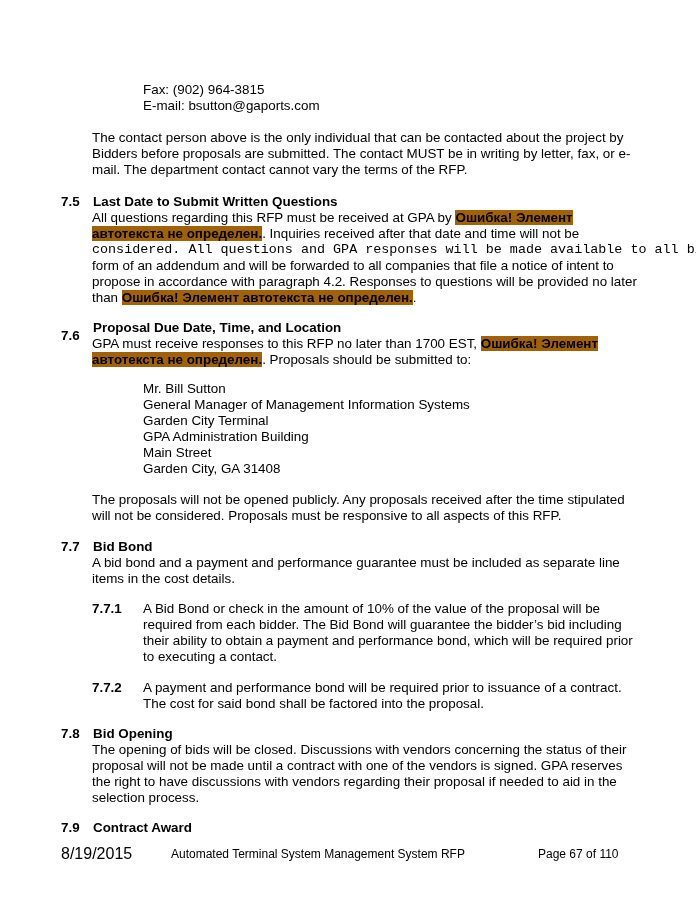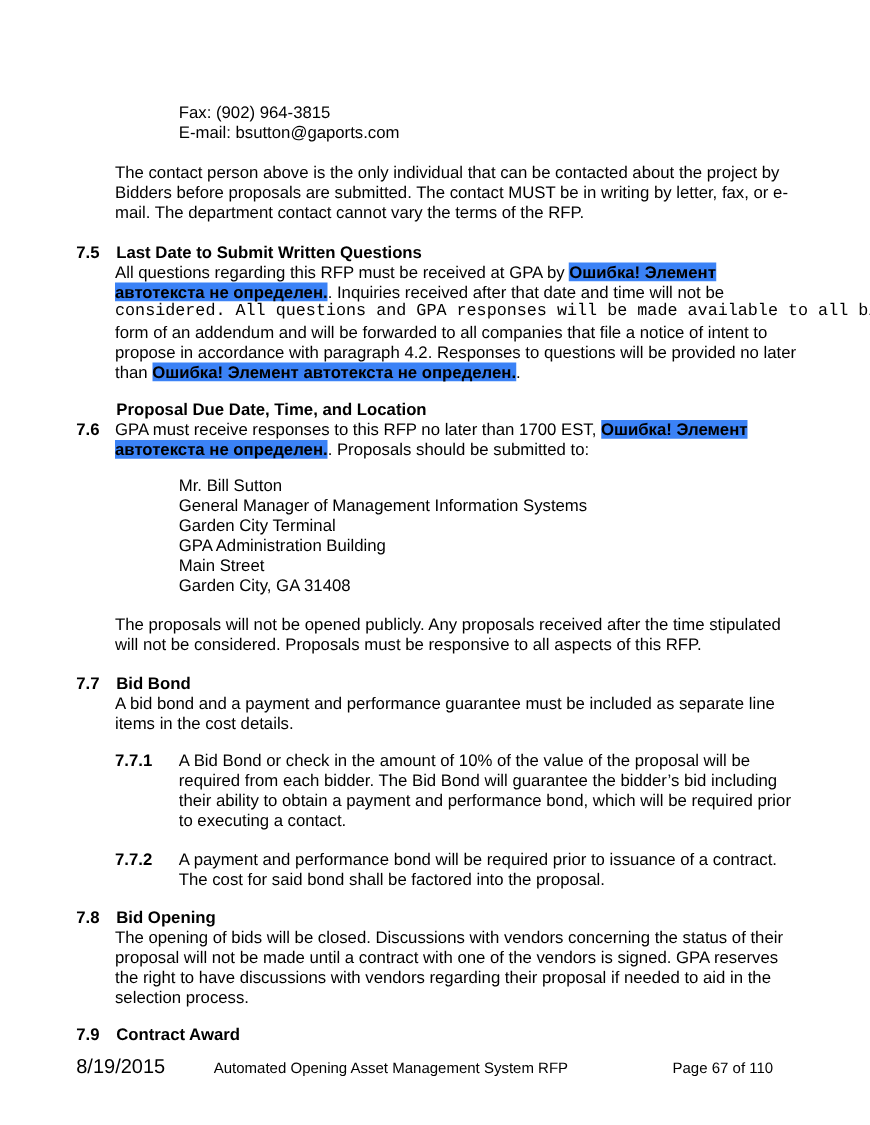--- a/index.html
+++ b/index.html
@@ -1,20 +1,20 @@
 <!DOCTYPE html>
 <html><head>
 <meta charset="utf-8">
 <style>
   html, body { margin: 0; padding: 0; background: #ffffff; }
   body { width: 696px; height: 900px; position: relative; overflow: hidden;
          font-family: "Liberation Sans", sans-serif; color: #000; font-size: 13.4px; line-height: 16px; }
   .line { position: absolute; white-space: nowrap; }
   .b { font-weight: bold; }
-  .hl { background: #3b82f6; font-weight: bold; }
+  .hl { background: #a16207; font-weight: bold; }
   .secnum { position: absolute; font-weight: bold; }
 </style>
 </head>
 <body>
 
 <div class="line" style="left:143px; top:82px;">Fax:  (902) 964-3815</div>
 <div class="line" style="left:143px; top:98px;text-align:right;">E-mail:  bsutton@gaports.com</div>
 
 <div class="line" style="left:92px; top:130px;">The contact person above is the only individual that can be contacted about the project by</div>
 <div class="line" style="left:92px; top:146px;">Bidders before proposals are submitted.  The contact MUST be in writing by letter, fax, or e-</div>
@@ -28,21 +28,21 @@
 <div class="line" style="left:92px; top:226px;">
   <span class="hl">автотекста не определен.</span><span>.  Inquiries received after that date and time will not be</span>
 </div>
 <div class="line" style="left:92px; top:242px;font-family:Liberation Mono, monospace;">considered.  All questions and GPA responses will be made available to all bidders in the</div>
 <div class="line" style="left:92px; top:258px;">form of an addendum and will be forwarded to all companies that file a notice of intent to</div>
 <div class="line" style="left:92px; top:274px;">propose in accordance with paragraph 4.2.  Responses to questions will be provided no later</div>
 <div class="line" style="left:92px; top:290px;">
   <span>than </span><span class="hl">Ошибка! Элемент автотекста не определен.</span><span>.</span>
 </div>
 
-<div class="secnum" style="left:61px; top:336px;">7.6</div>
+<div class="secnum" style="left:61px; top:328px;">7.6</div>
 <div class="line b" style="left:93px; top:320px;">Proposal Due Date, Time, and Location</div>
 <div class="line" style="left:92px; top:336px;">
   <span>GPA must receive responses to this RFP no later than 1700 EST, </span><span class="hl">Ошибка! Элемент</span>
 </div>
 <div class="line" style="left:92px; top:352px;">
   <span class="hl">автотекста не определен.</span><span>.   Proposals should be submitted to:</span>
 </div>
 
 <div class="line" style="left:143px; top:381px;">Mr. Bill Sutton</div>
 <div class="line" style="left:143px; top:397px;">General Manager of Management Information Systems</div>
@@ -73,14 +73,14 @@
 <div class="line b" style="left:93px; top:726px;">Bid Opening</div>
 <div class="line" style="left:92px; top:742px;">The opening of bids will be closed.  Discussions with vendors concerning the status of their</div>
 <div class="line" style="left:92px; top:758px;">proposal will not be made until a contract with one of the vendors is signed.  GPA reserves</div>
 <div class="line" style="left:92px; top:774px;">the right to have discussions with vendors regarding their proposal if needed to aid in the</div>
 <div class="line" style="left:92px; top:790px;">selection process.</div>
 
 <div class="secnum" style="left:61px; top:820px;">7.9</div>
 <div class="line b" style="left:93px; top:820px;">Contract Award</div>
 
 <div class="line" style="left:61px; top:846px; font-size:16px;">8/19/2015</div>
-<div class="line" style="left:171px; top:846px; font-size:12px;">Automated Opening Asset Management System RFP</div>
+<div class="line" style="left:171px; top:846px; font-size:12px;">Automated Terminal System Management System RFP</div>
 <div class="line" style="left:538px; top:846px; font-size:12px;">Page 67 of 110</div>
 
 </body></html>

